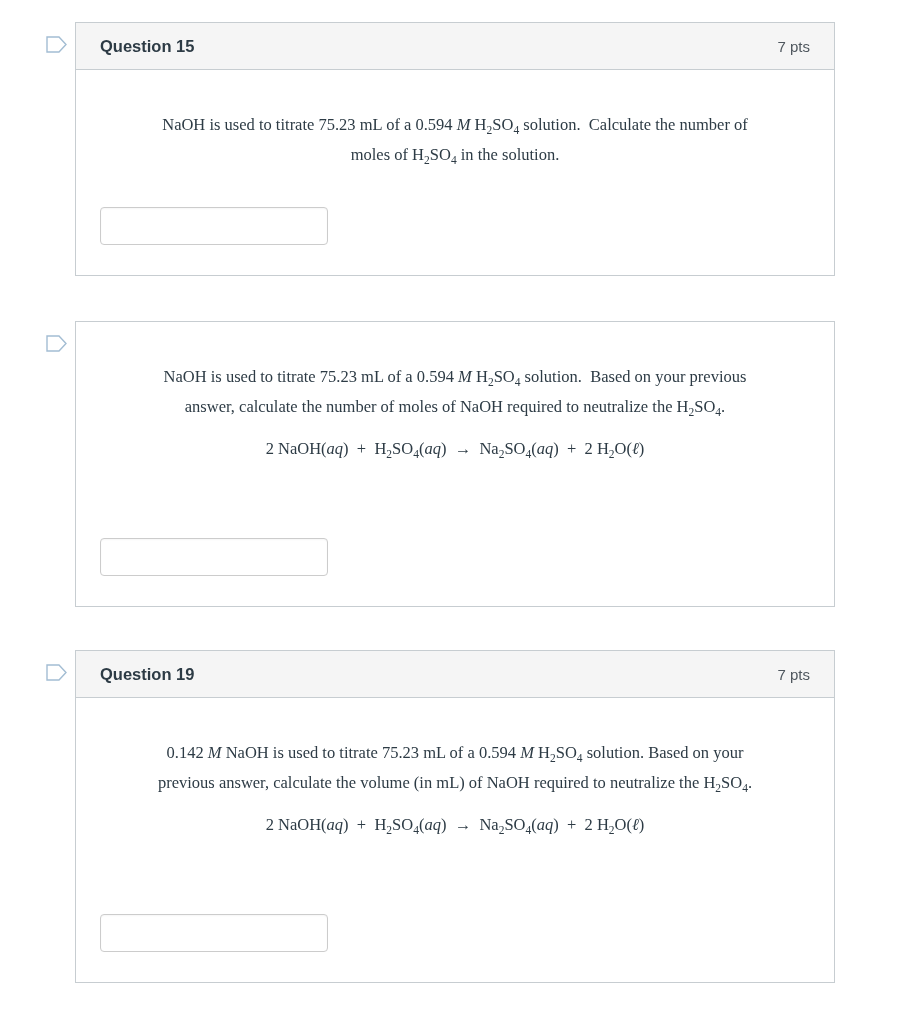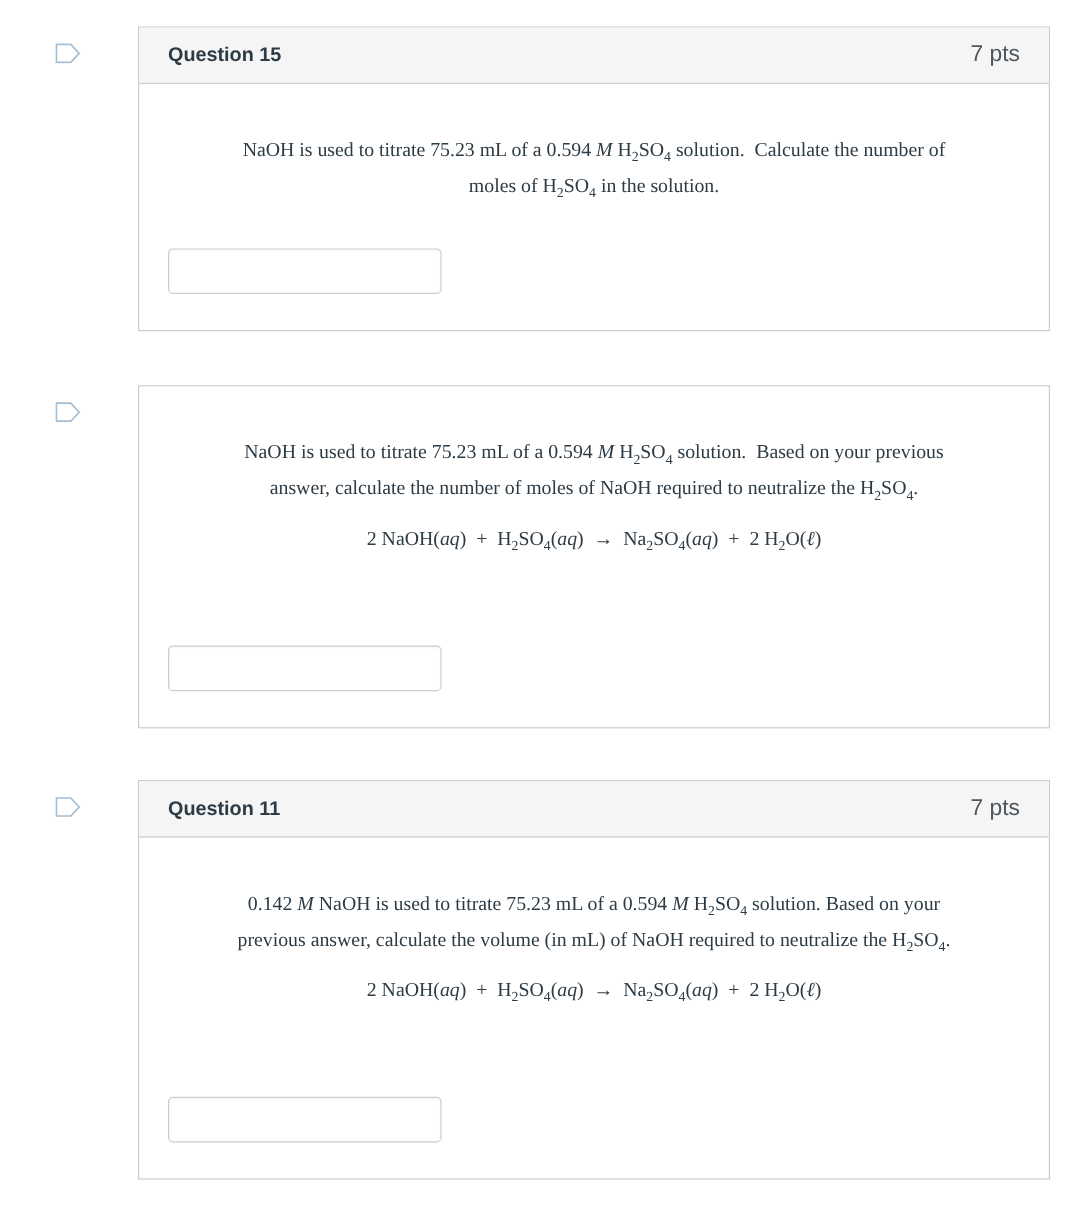--- a/index.html
+++ b/index.html
@@ -12,33 +12,33 @@
   .q-row.first  { margin-top:22px; }
   .q-row.second { margin-top:45px; }
   .q-row.third  { margin-top:43px; }
 
   .flag {
     position:absolute; left:46px; top:14px; width:21px; height:17px; cursor:pointer;
   }
   .flag path { fill:#ffffff; stroke:#a3bdd3; stroke-width:1.4; }
 
   .card {
-    margin-left:115px; width:760px; background:#ffffff;
+    margin-left:75px; width:760px; background:#ffffff;
     border:1px solid #c7cdd1;
   }
   .card-header {
     display:flex; justify-content:space-between; align-items:center;
     height:47px; padding:0 24px;
     background:#f5f5f5; border-bottom:1px solid #c7cdd1;
   }
   .q-title {
     font-size:16.5px; font-weight:700; color:#2d3b45;
   }
   .q-pts {
-    font-size:19px; font-weight:400; color:#4f575e;
+    font-size:15px; font-weight:400; color:#4f575e;
   }
   .card-body {
     padding:40px 24px 30px;
     font-family:"Liberation Serif", serif;
     font-size:16.5px; line-height:30px; color:#2d3b45;
   }
   .q-text { margin:0;text-align:center; }
   .q-eq   { margin:12px 0 0; text-align:center; }
   .q-text sub, .q-eq sub { font-size:11.5px; line-height:0; }
 
@@ -88,21 +88,21 @@
     </div>
   </div>
 </div>
 
 <div class="q-row third">
   <svg class="flag" viewBox="0 0 21 17" aria-hidden="true">
     <path d="M1,1 H13 L20,8.5 L13,16 H1 Z"></path>
   </svg>
   <div class="card">
     <div class="card-header">
-      <span class="q-title">Question 11</span>
+      <span class="q-title">Question 19</span>
       <span class="q-pts">7 pts</span>
     </div>
     <div class="card-body">
       <p class="q-text">0.142 <i>M</i> NaOH is used to titrate 75.23 mL of a 0.594 <i>M</i> H<sub>2</sub>SO<sub>4</sub> solution. Based on your<br>previous answer, calculate the volume (in mL) of NaOH required to neutralize the H<sub>2</sub>SO<sub>4</sub>.</p>
       <p class="q-eq">2 NaOH(<i>aq</i>)&nbsp; +&nbsp; H<sub>2</sub>SO<sub>4</sub>(<i>aq</i>)&nbsp; →&nbsp; Na<sub>2</sub>SO<sub>4</sub>(<i>aq</i>)&nbsp; +&nbsp; 2 H<sub>2</sub>O(<i>ℓ</i>)</p>
       <div class="answer-wrap mt-lg">
         <input class="answer-input" type="text" value="" style="">
       </div>
     </div>
   </div>

